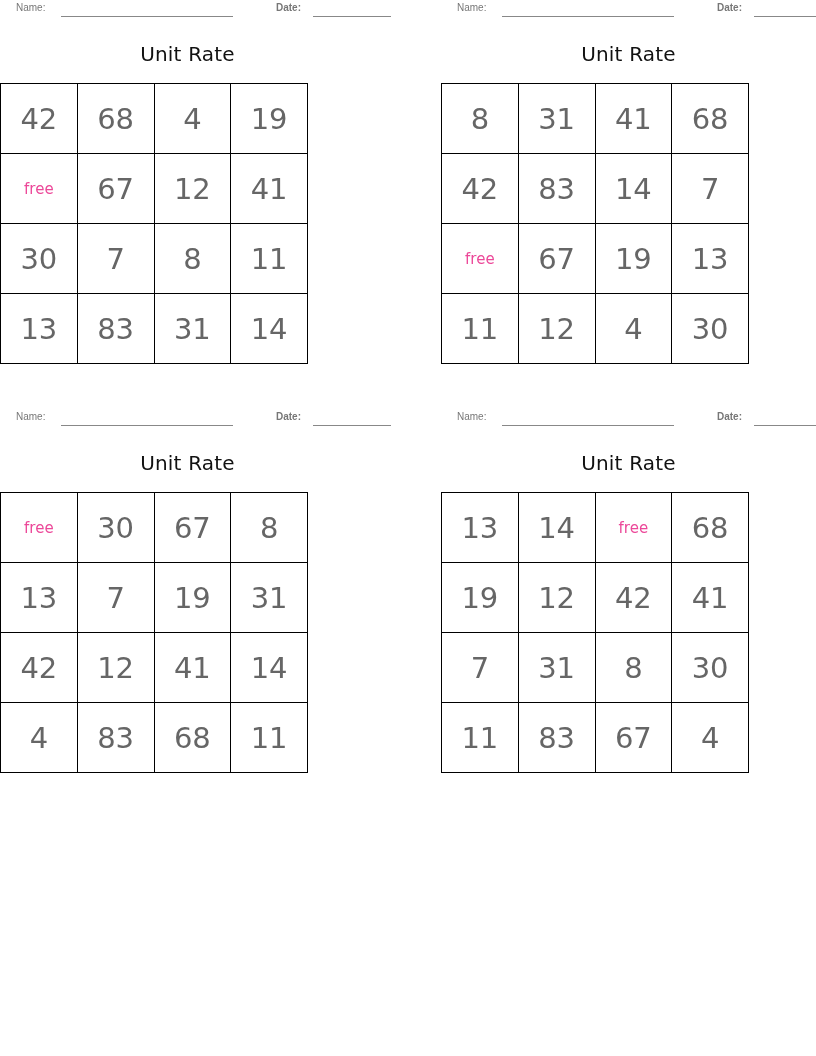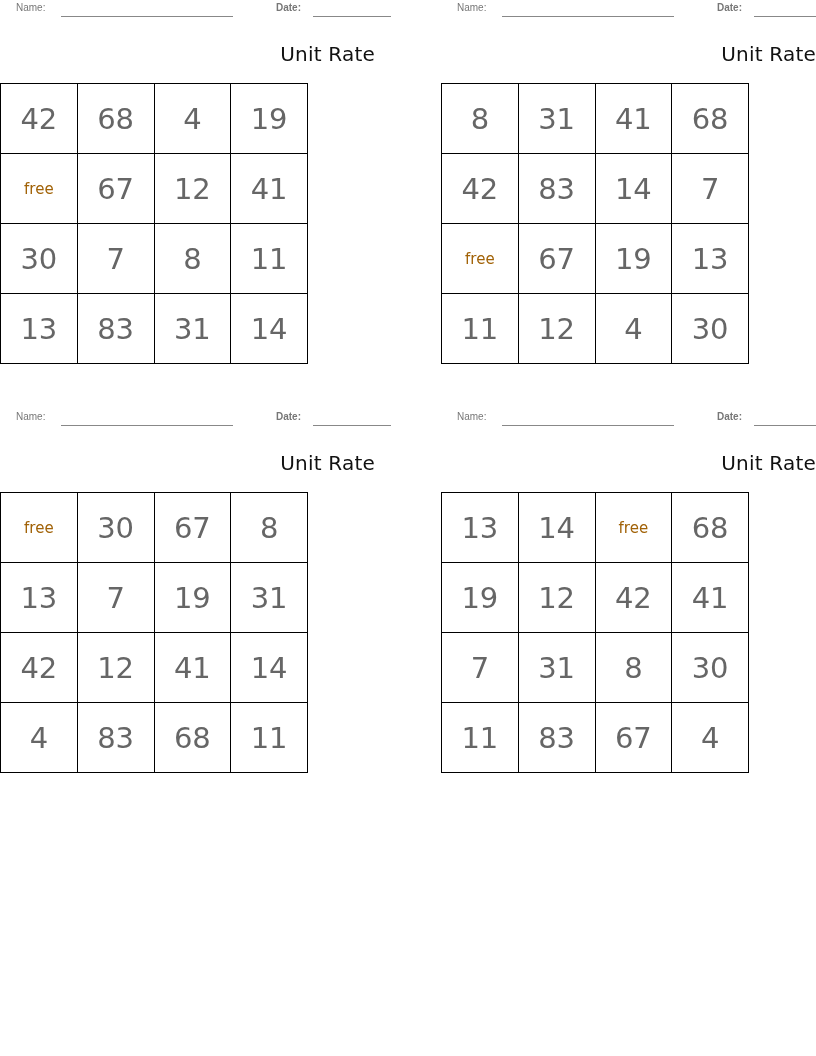--- a/index.html
+++ b/index.html
@@ -56,21 +56,21 @@
       left: 297px;
       top: 14px;
       width: 78px;
       border-bottom: 1px solid #888888;
     }
     .title {
       position: absolute;
       top: 42px;
       left: 0;
       width: 375px;
-      text-align: right;
+      text-align: center;
       font-family: "DejaVu Sans", sans-serif;
       font-size: 20px;
       color: #111111;
       letter-spacing: 0.2px;
     }
     .grid {
       position: absolute;
       top: 83px;
       left: 0;
       width: 308px;
@@ -85,21 +85,21 @@
       width: 25%;
       text-align: center;
       vertical-align: middle;
       font-family: "DejaVu Sans", sans-serif;
       font-size: 29px;
       color: #666666;
       padding: 0;
     }
     .grid td.free {
       font-size: 15px;
-      color: #a16207;
+      color: #ec4899;
     }
   </style>
 </head>
 <body>
 
 <div id="sheet">
     <div class="card c0">
     <div class="header-line">
       <span class="name-label">Name:</span>
       <span class="name-blank"></span>

